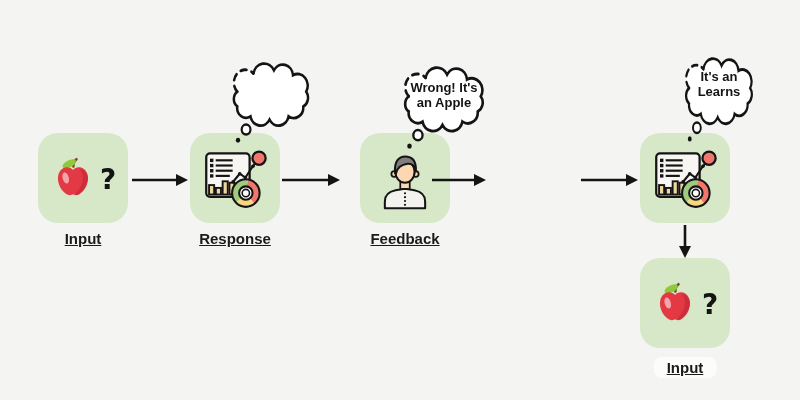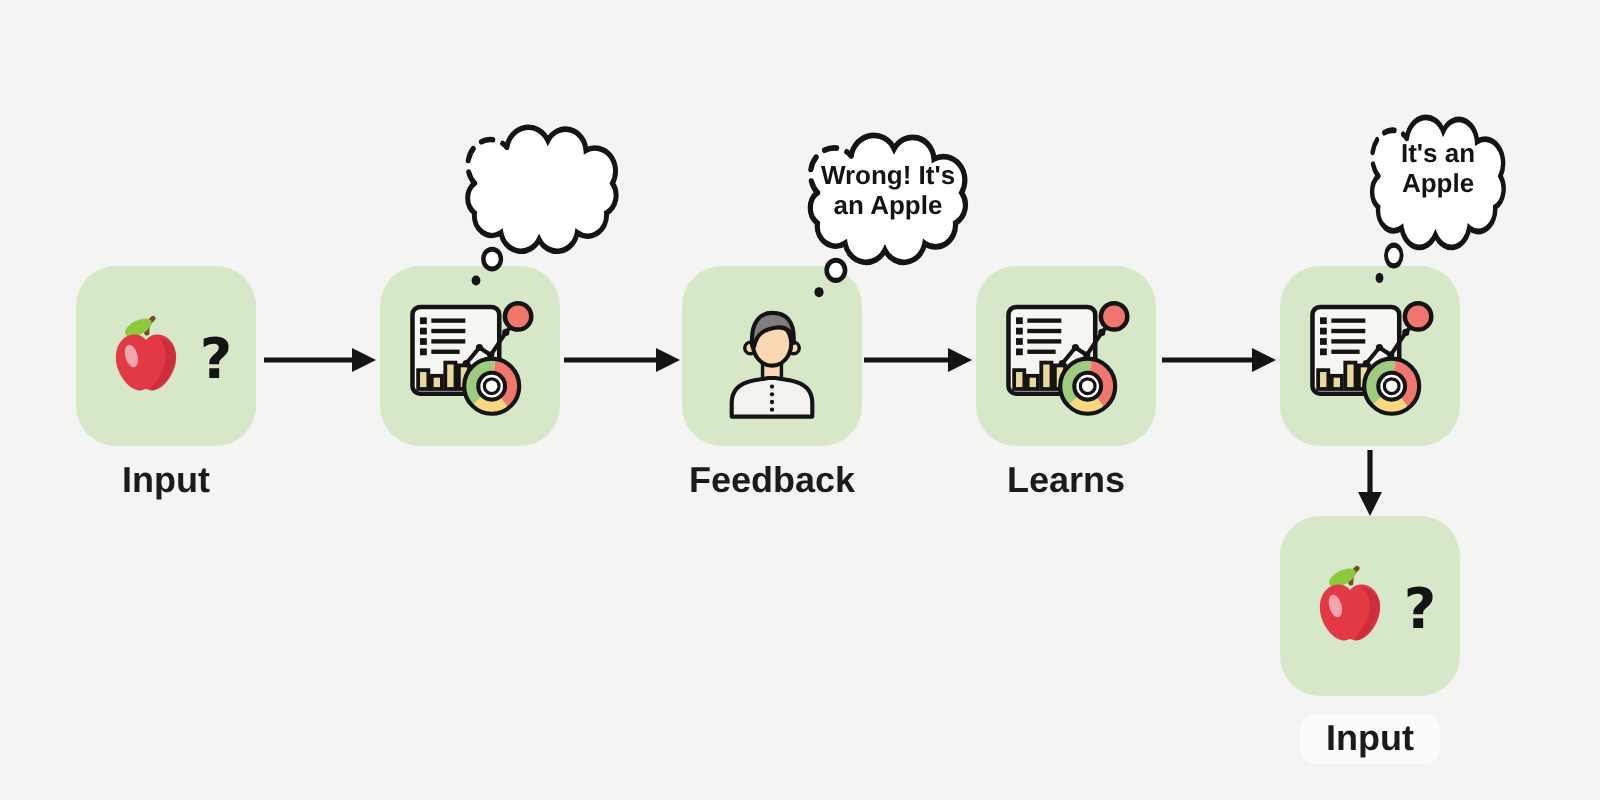--- a/index.html
+++ b/index.html
@@ -2,21 +2,21 @@
 <html style="--bg: #f4f4f2; --node-fill: #d6e8c7; --ink: #141414; --salmon: #f1766b; --chart-green: #9ecb7d; --chart-yellow: #f8d77e; --bar-tan: #ecd79d; --panel: #f7f6f3; --apple-red: #e23944; --apple-shade: #c92c3a; --leaf-green: #8fc83d; --stem-brown: #7c4a22; --hair-gray: #7f7e7c; --skin: #fbd7b2; --shirt: #f3f2ef;"><head>
 <meta charset="utf-8">
 <style>
   html,body{margin:0;padding:0;background:var(--bg,#f4f4f2);}
   .canvas{position:relative;width:800px;height:400px;background:var(--bg,#f4f4f2);overflow:hidden;
           font-family:"Liberation Sans", sans-serif;}
   .node{position:absolute;width:90px;}
   .box{width:90px;height:90px;border-radius:20px;background:var(--node-fill,#d6e8c7);
        display:flex;align-items:center;justify-content:center;}
   .label{position:absolute;top:97px;left:50%;transform:translateX(-50%);
-         font-size:18px;font-weight:700;color:#1b1b1b;white-space:nowrap;}
+         font-size:15px;font-weight:700;color:#1b1b1b;white-space:nowrap;text-decoration:underline;}
   .label.chip{background:#fcfcfb;border-radius:8px;padding:2px 13px;}
   .qmark{font-family:"DejaVu Sans", sans-serif;font-size:28px;font-weight:800;color:#141414;
          margin-left:4px;transform:translateY(1px);}
   .apple-svg{width:46px;height:46px;}
   .chart-svg{width:66px;height:66px;}
   .person-svg{width:60px;height:64px;margin-top:4px;}
   .arrow{position:absolute;}
   .bubble{position:absolute;}
   .cloud-svg{position:absolute;left:0;top:0;width:100%;height:100%;}
   .bubble-text{position:absolute;left:50%;transform:translateX(-50%);text-align:center;
@@ -101,39 +101,32 @@
     </div>
     <div class="label">Input</div>
   </div>
 
   <div class="node" style="left:190px;top:133px">
     <div class="box">
       <svg class="chart-svg" viewBox="0 0 70 70">
           <use href="#sym-analytics"></use>
         </svg>
     </div>
+    <div class="label">Response</div>
   </div>
 
-  <div class="node" style="left:341px;top:133px">
+  <div class="node" style="left:360px;top:133px">
     <div class="box">
       <svg class="person-svg" viewBox="0 0 70 70">
           <use href="#sym-person"></use>
         </svg>
     </div>
     <div class="label">Feedback</div>
   </div>
 
-  <div class="node" style="left:488px;top:133px">
-    <div class="box">
-      <svg class="chart-svg" viewBox="0 0 70 70">
-          <use href="#sym-analytics"></use>
-        </svg>
-    </div>
-    <div class="label">Learns</div>
-  </div>
 
   <div class="node" style="left:640px;top:133px">
     <div class="box">
       <svg class="chart-svg" viewBox="0 0 70 70">
           <use href="#sym-analytics"></use>
         </svg>
     </div>
   </div>
 
   <div class="node" style="left:640px;top:258px">
@@ -175,16 +168,16 @@
   <div class="bubble" style="left:398px;top:66px;width:92px;height:86px">
     <svg class="cloud-svg" viewBox="0 0 120 102" preserveAspectRatio="none">
         <use href="#sym-cloud"></use>
       </svg>
     <div class="bubble-text" style="top:15px;width:74px">Wrong! It's an Apple</div>
   </div>
   <div class="bubble" style="left:680px;top:57px;width:78px;height:88px">
     <svg class="cloud-svg" viewBox="0 0 120 102" preserveAspectRatio="none">
         <use href="#sym-cloud"></use>
       </svg>
-    <div class="bubble-text" style="top:13px;width:50px">It's an Apple</div>
+    <div class="bubble-text" style="top:13px;width:50px">It's an Learns</div>
   </div>
 
 </div>
 
 </body></html>

